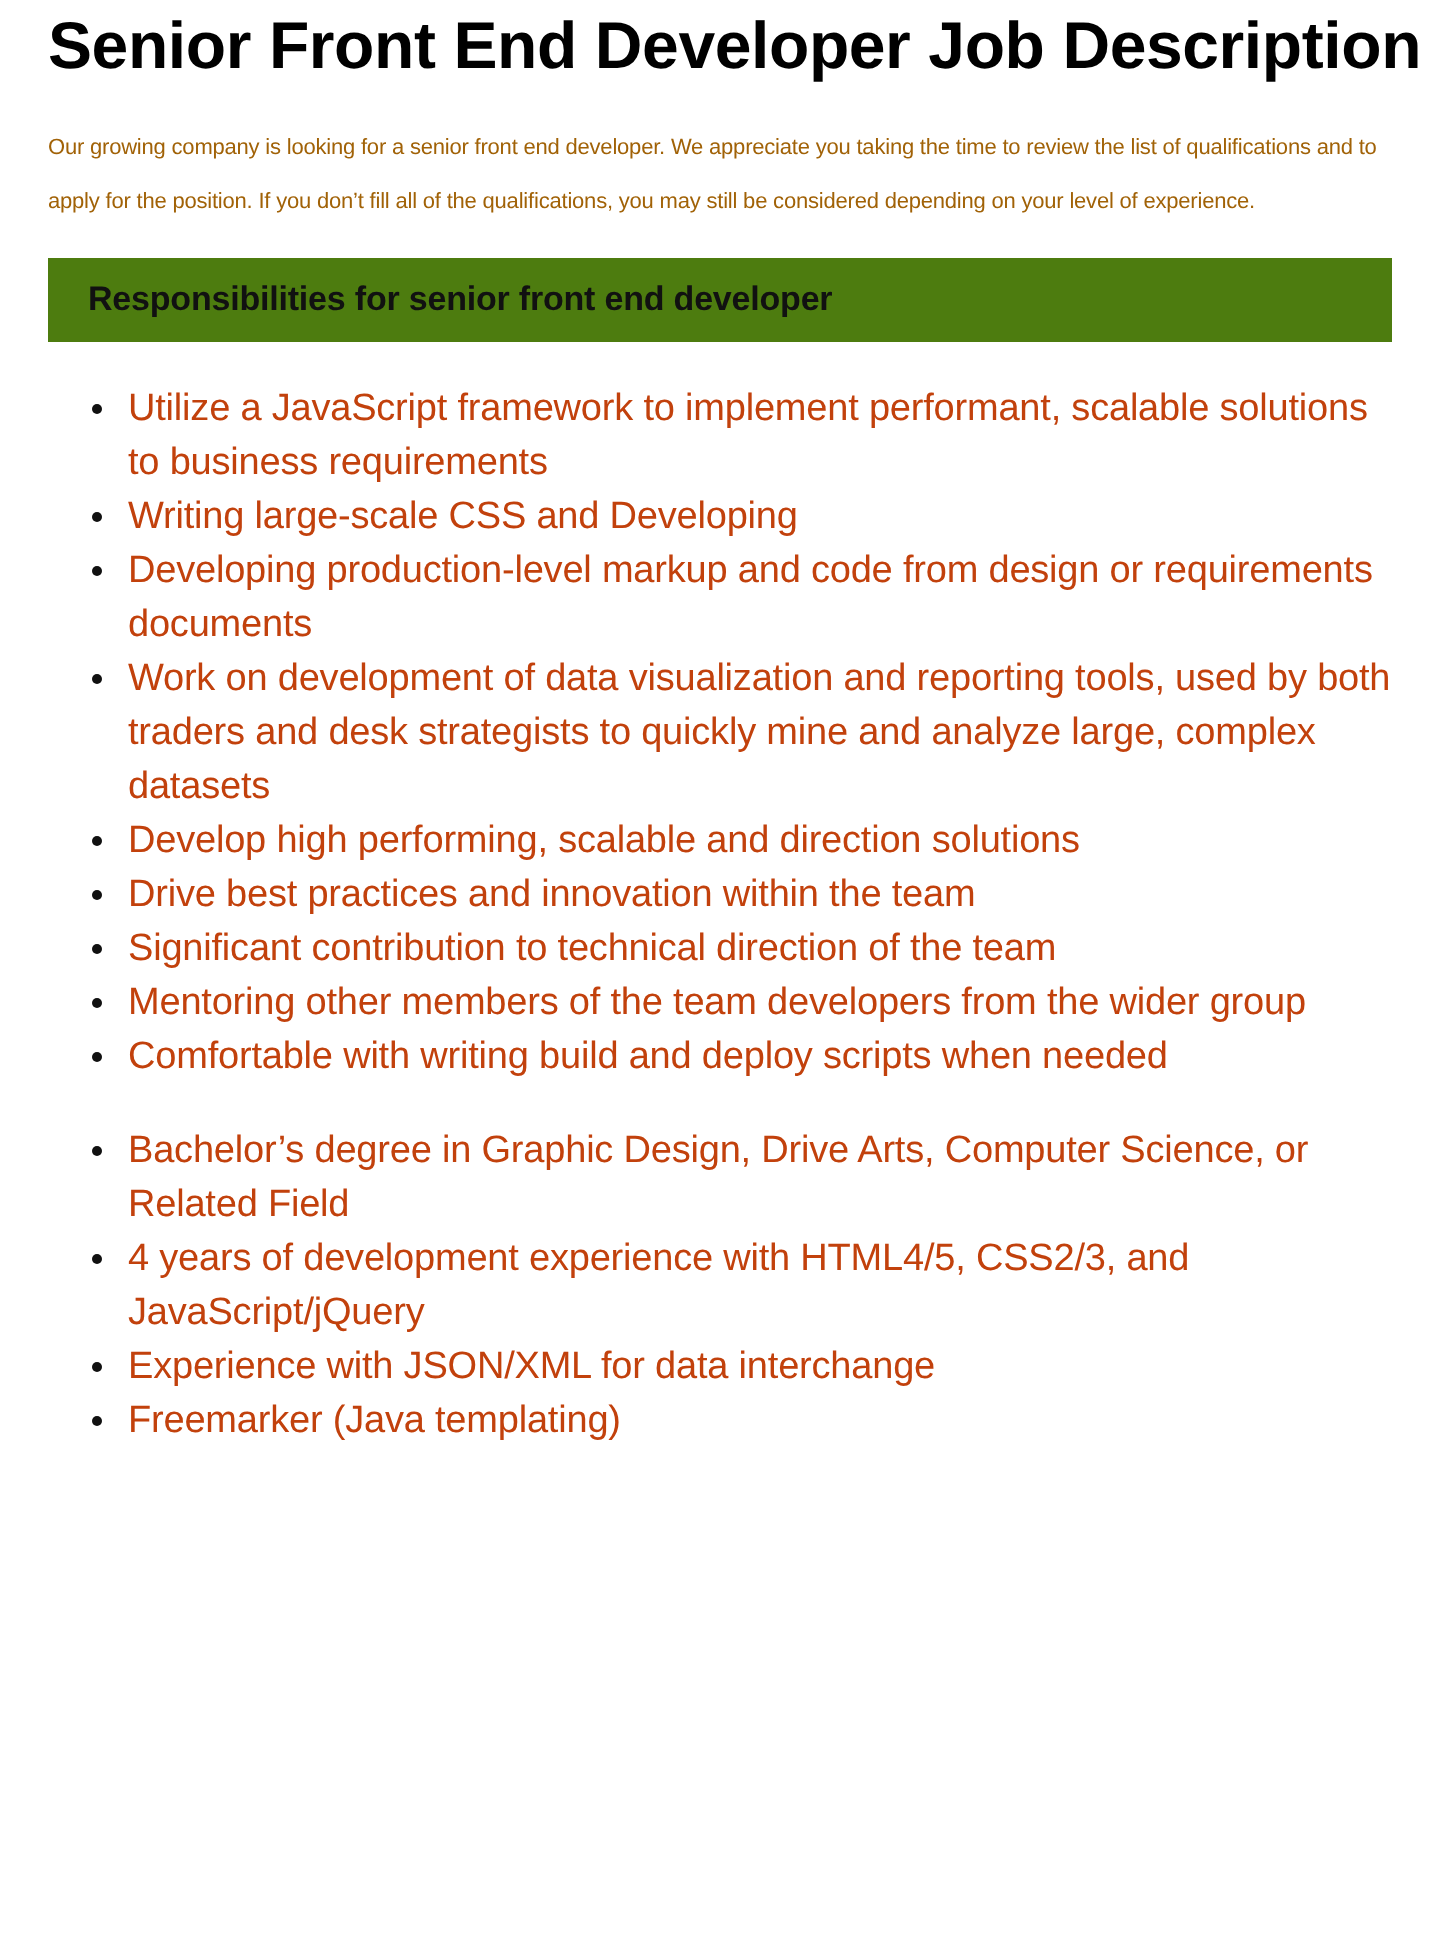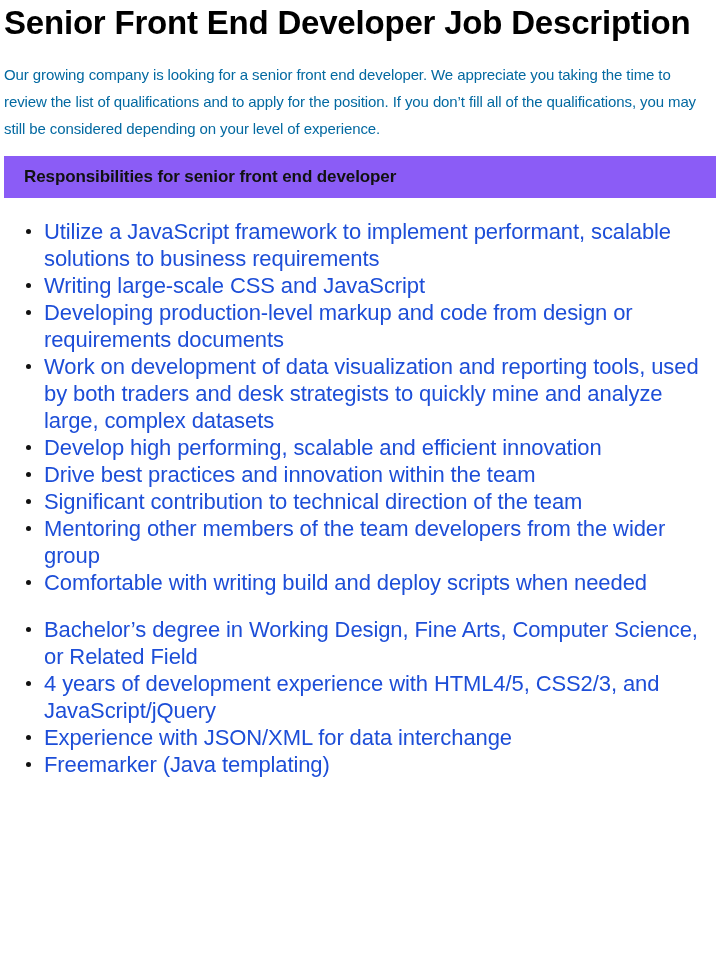--- a/index.html
+++ b/index.html
@@ -8,67 +8,67 @@
       background: #ffffff;
     }
     body {
       width: 720px;
       height: 976px;
       overflow: hidden;
       font-family: "Liberation Sans", "DejaVu Sans", sans-serif;
       color: #111111;
     }
     .page {
-      padding: 0 4px;
+      padding: 0 24px;
       box-sizing: border-box;
       width: 720px;
     }
     h1.title {
       margin: 0;
       padding-top: 2px;
       font-size: 33px;
       line-height: 42px;
       font-weight: 700;
       letter-spacing: -0.2px;
       color: #000000;
       white-space: nowrap;
     }
     p.intro {
       margin: 17px 0 0 0;
-      font-size: 15px;
+      font-size: 11px;
       line-height: 27px;
-      color: #0369a1;
+      color: #a16207;
       letter-spacing: -0.1px;
     }
     .section-header {
       margin-top: 14px;
-      background: #8b5cf6;
+      background: #4d7c0f;
       height: 42px;
       display: flex;
       align-items: center;
       padding-left: 20px;
       box-sizing: border-box;
     }
     .section-header h2 {
       margin: 0;
       font-size: 17px;
       font-weight: 700;
       color: #111111;
       letter-spacing: -0.1px;
     }
     ul.items {
       margin: 20px 0 0 0;
       padding: 0 0 0 40px;
       list-style: none;
     }
     ul.items li {
       position: relative;
-      font-size: 22px;
+      font-size: 19px;
       line-height: 27px;
-      color: #1d4ed8;
+      color: #c2410c;
       letter-spacing: -0.1px;
     }
     ul.items li::before {
       content: "";
       position: absolute;
       left: -18px;
       top: 11px;
       width: 5px;
       height: 5px;
       background: #111111;
@@ -81,29 +81,29 @@
 
 <div class="page">
   <h1 class="title">Senior Front End Developer Job Description</h1>
   <p class="intro">Our growing company is looking for a senior front end developer. We appreciate you taking the time to review the list of qualifications and to apply for the position. If you don’t fill all of the qualifications, you may still be considered depending on your level of experience.</p>
 
   <div class="section-header">
     <h2>Responsibilities for senior front end developer</h2>
   </div>
   <ul class="items">
     <li>Utilize a JavaScript framework to implement performant, scalable solutions to business requirements</li>
-    <li>Writing large-scale CSS and JavaScript</li>
+    <li>Writing large-scale CSS and Developing</li>
     <li>Developing production-level markup and code from design or requirements documents</li>
     <li>Work on development of data visualization and reporting tools, used by both traders and desk strategists to quickly mine and analyze large, complex datasets</li>
-    <li>Develop high performing, scalable and efficient innovation</li>
+    <li>Develop high performing, scalable and direction solutions</li>
     <li>Drive best practices and innovation within the team</li>
     <li>Significant contribution to technical direction of the team</li>
     <li>Mentoring other members of the team developers from the wider group</li>
     <li>Comfortable with writing build and deploy scripts when needed</li>
   </ul>
 
   <ul class="items">
-    <li>Bachelor’s degree in Working Design, Fine Arts, Computer Science, or Related Field</li>
+    <li>Bachelor’s degree in Graphic Design, Drive Arts, Computer Science, or Related Field</li>
     <li>4 years of development experience with HTML4/5, CSS2/3, and JavaScript/jQuery</li>
     <li>Experience with JSON/XML for data interchange</li>
     <li>Freemarker (Java templating)</li>
   </ul>
 </div>
 
 </body></html>

